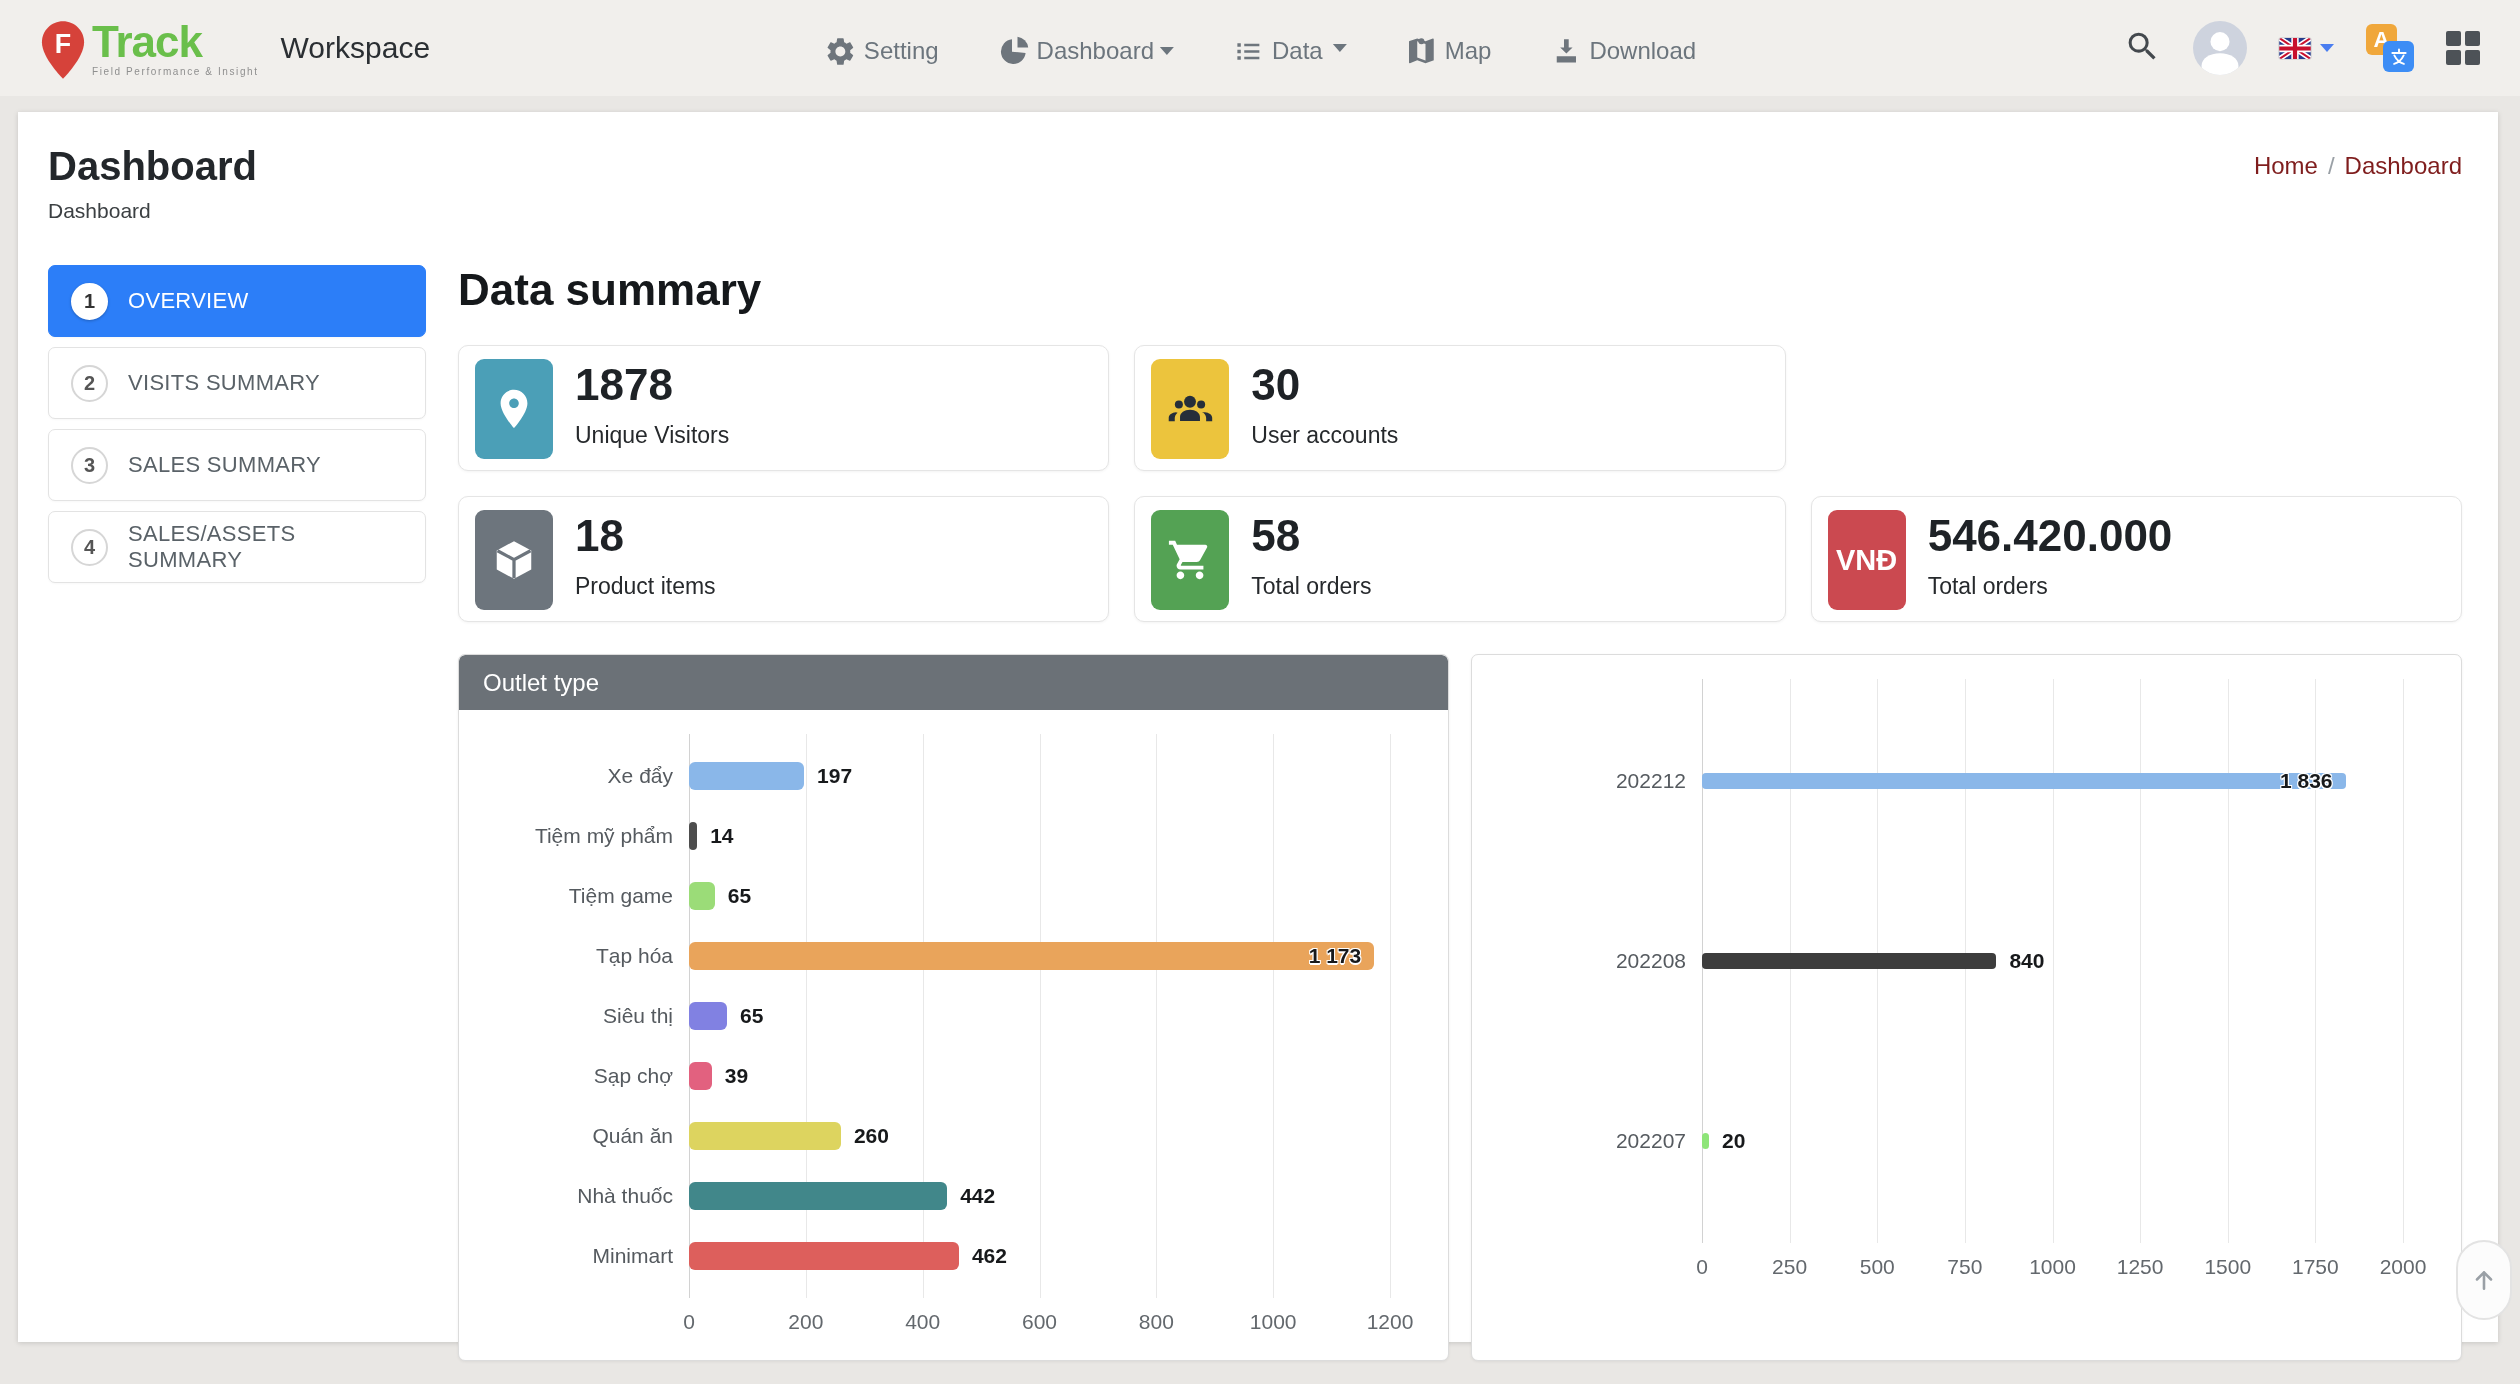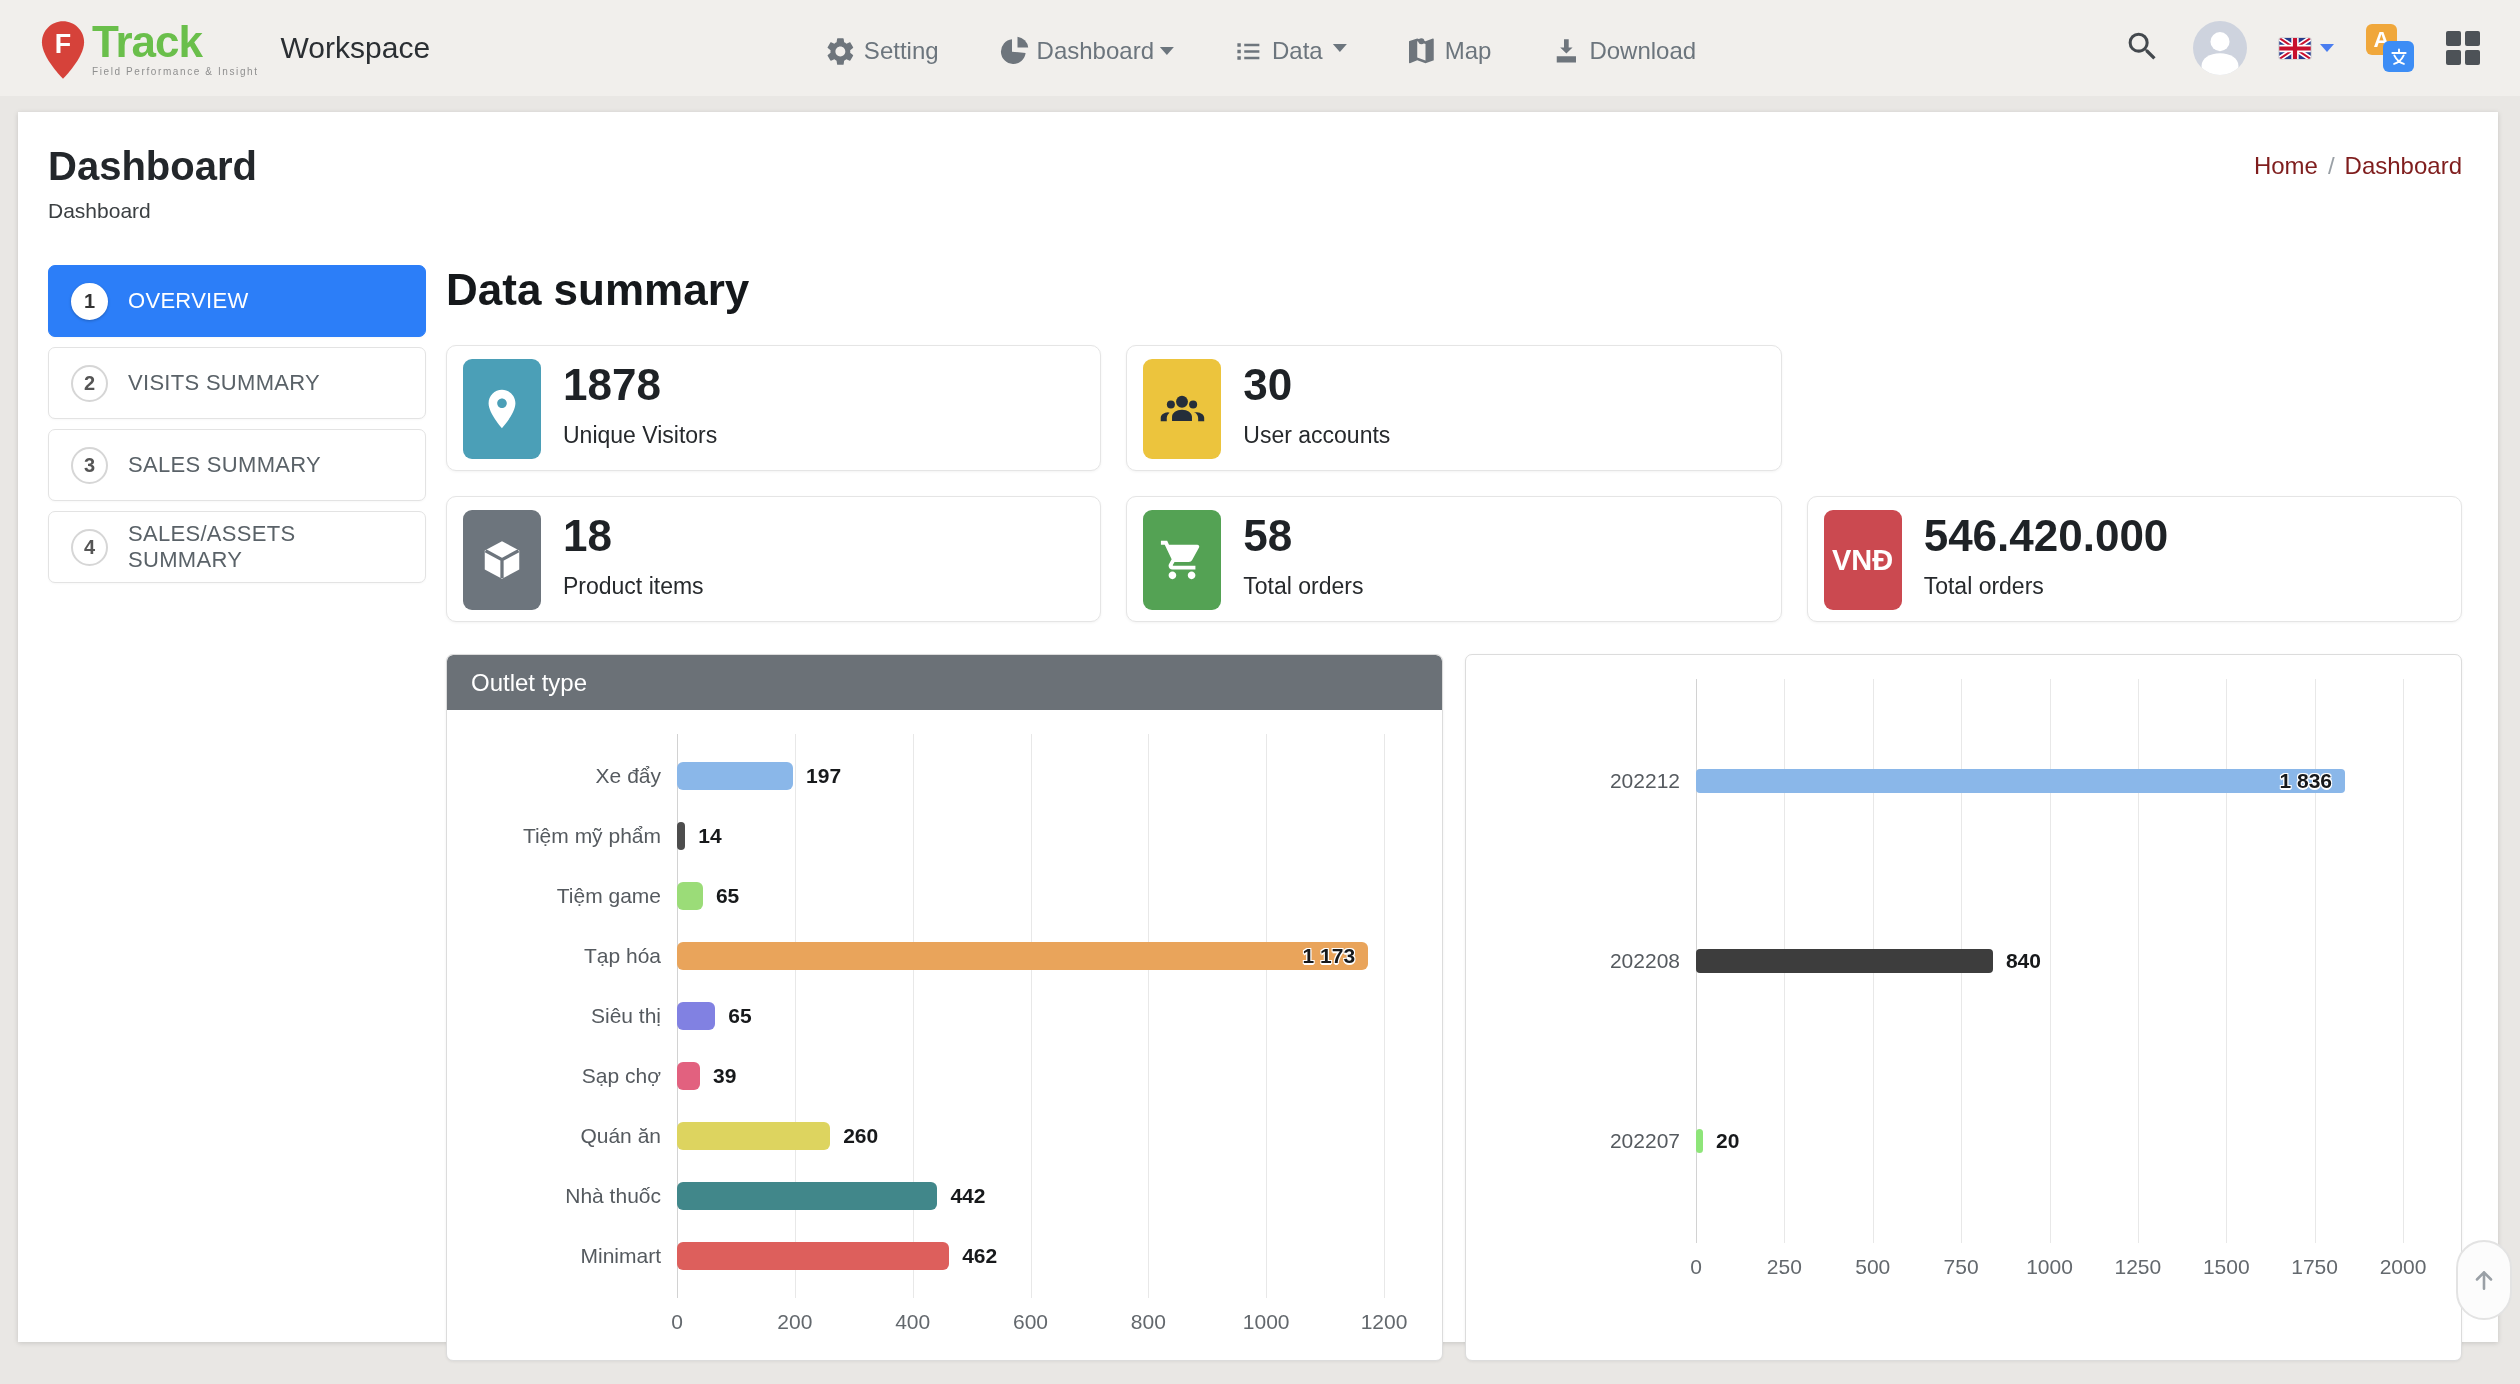--- a/index.html
+++ b/index.html
@@ -62,21 +62,21 @@
   }
   .side-tab .num{
     width:37px; height:37px; border-radius:50%; background:#fff; border:2px solid #d6d6d6;
     display:flex; align-items:center; justify-content:center; font-weight:700; font-size:20px; color:#555; flex:none;
   }
   .side-tab .lbl{ font-size:22px; color:#5a6268; font-weight:500; letter-spacing:.3px;}
   .side-tab.active{ background:#2c7ef8; border-color:#2c7ef8;}
   .side-tab.active .num{ border-color:#fff; color:#333; box-shadow:0 1px 3px rgba(0,0,0,.25);}
   .side-tab.active .lbl{ color:#fff;text-align:right;}
   
-  .main-col{ flex:1; margin-left:20px;}
+  .main-col{ flex:1; margin-left:32px;}
   .main-heading{ font-size:44px; font-weight:700; color:#15181b; margin-bottom:30px;}
   .stats-row{ display:grid; grid-template-columns:1fr 1fr 1fr; gap:25px; margin-bottom:25px;}
   .stat-card{
     height:126px; background:#fff; border:1px solid #e5e5e5; border-radius:10px;
     box-shadow:0 1px 3px rgba(0,0,0,.05); display:flex; padding:13px 16px; gap:22px;
   }
   .stat-tile{ width:78px; height:100px; border-radius:9px; flex:none; display:flex; align-items:center; justify-content:center;}
   .stat-tile svg{ width:46px; height:46px;}
   .stat-tile .vnd{ color:#fff; font-size:29px; font-weight:700;}
   .stat-text{ display:flex; flex-direction:column; justify-content:space-between; padding:4px 0 8px;}
@@ -97,21 +97,21 @@
   .chart--sparse .c-cat{ height:180px;}
   .c-plot{ flex:1; position:relative; padding:12px 0;}
   .c-grid{ position:absolute; top:0; bottom:0; width:1px; background:#e8e8e8;}
   .c-grid-zero{ background:#d2d2d2;}
   .c-rows{ position:relative;}
   .c-row{ display:flex; align-items:center;}
   .chart--dense .c-row{ height:60px;}
   .chart--sparse .c-row{ height:180px;}
   .c-bar{ position:relative; height:28px; min-width:7px;}
   .chart--dense .c-bar{ border-radius:6px;}
-  .chart--sparse .c-bar{ height:24px; border-radius:4px;}
+  .chart--sparse .c-bar{ height:16px; border-radius:4px;}
   .c-val{
     position:absolute; top:50%; transform:translateY(-50%);
     font-weight:700; font-size:21px; color:#17191b; white-space:nowrap;
     text-shadow:-1px -1px 0 #fff,1px -1px 0 #fff,-1px 1px 0 #fff,1px 1px 0 #fff,0 2px 0 #fff;
   }
   .c-val.outside{ left:calc(100% + 13px);}
   .c-val.inside{ right:13px;}
   .c-axis{ position:relative; height:44px; margin:0 58px 0 230px;}
   .c-axis span{ position:absolute; transform:translateX(-50%); font-size:21px; color:#63686d; top:12px;}
   

